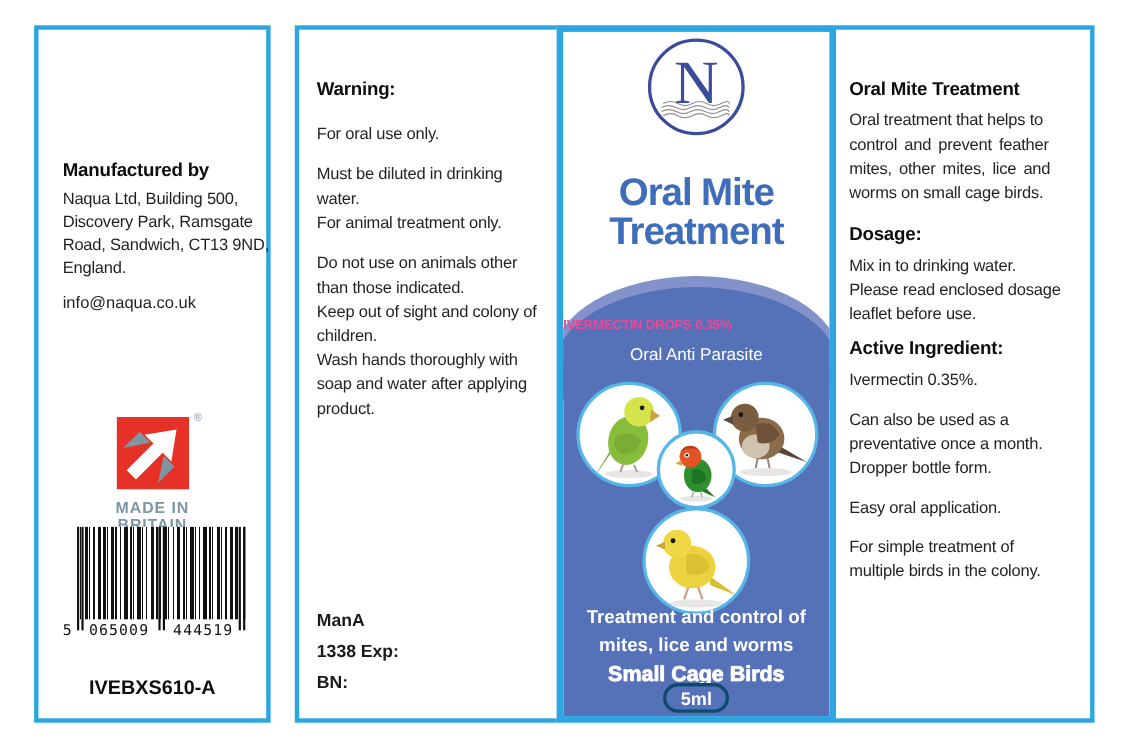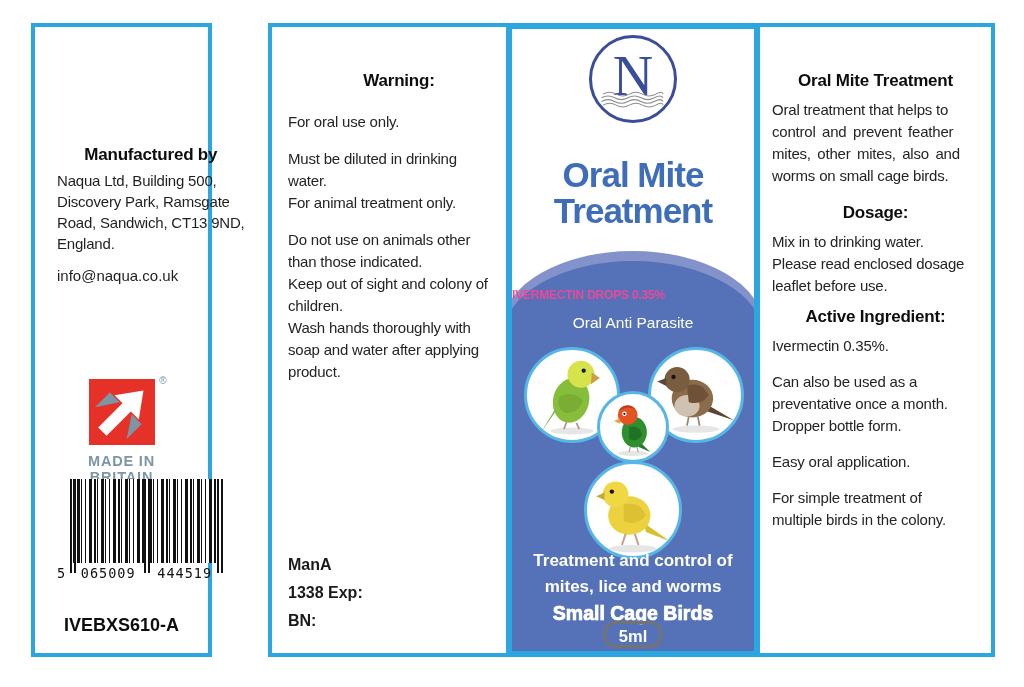--- a/index.html
+++ b/index.html
@@ -2,28 +2,28 @@
 <html><head>
 <meta charset="utf-8">
 <style>
   html,body { margin:0; padding:0; background:#ffffff; }
   * { box-sizing:border-box; }
   .stage {
     position:relative; width:1024px; height:687px; background:#fff;
     font-family:"Liberation Sans", sans-serif; color:#1f1f1f; overflow:hidden;
   }
   .panel { position:absolute; top:23px; height:634px; background:#fff; border:4px solid #2BA6E0; }
-  .p1 { left:31px;  width:181px; }
+  .p1 { left:31px;  width:215px; }
   .p24 { left:268px; width:727px; }
   .p3 { left:506px; width:254px; border-width:6px; z-index:5; }
   .p3-inner { position:relative; width:242px; height:622px; overflow:hidden; }
 
   .line { white-space:nowrap; }
   .body-txt { font-size:15px; line-height:22px; letter-spacing:-0.2px; color:#242424; }
-  .hd { font-size:17px; font-weight:bold; line-height:24px; color:#0d0d0d; letter-spacing:-0.2px;text-align:center; }
+  .hd { font-size:17px; font-weight:bold; line-height:24px; color:#0d0d0d; letter-spacing:-0.2px; }
 
   
   .mfr { position:absolute; left:22px; top:116px; }
   .mfr .hd { margin-bottom:3px; }
   .addr div { font-size:15px; line-height:21px; letter-spacing:-0.2px; }
   .email { margin-top:13px; font-size:15px; }
   .mib { position:absolute; left:0; right:0; top:352px; text-align:center; }
   .mib-box { position:relative; display:inline-block; }
   .mib-reg { position:absolute; top:-4px; right:-12px; font-size:10px; color:#7C96A4; }
   .mib-words { margin-top:4px; font-size:14.5px; font-weight:bold; letter-spacing:0.8px;
@@ -75,21 +75,21 @@
                  border:3px solid #57B6E8; overflow:hidden; }
   .bc-left   { left:12px;  top:318px; width:96px; height:96px; z-index:1; }
   .bc-right  { left:136px; top:318px; width:96px; height:96px; z-index:1; }
   .bc-bottom { left:72px;  top:432px; width:98px; height:98px; z-index:2; }
   .bc-mid    { left:85px;  top:362px; width:72px; height:72px; z-index:3; }
   .claim { position:absolute; left:0; right:0; top:519px; text-align:center; color:#fff;
            font-weight:bold; font-size:17px; line-height:26px; z-index:4; }
   .claim .big { font-size:19.5px; -webkit-text-stroke:0.6px #ffffff;
                 text-shadow:0 0 1px #fff; }
   .pill { position:absolute; left:50%; transform:translateX(-50%); top:592px; z-index:4;
-          border:3px solid #737373; border-radius:16px; padding:0 13px; height:27px;
+          border:3px solid #0c4a6e; border-radius:16px; padding:0 13px; height:27px;
           line-height:24px; color:#fff; font-weight:bold; font-size:16.5px; }
 
   
   .p4-content { position:absolute; right:0; top:0; width:231px; height:626px; padding:42px 12px 0 12px; }
   .p4-content .hd { line-height:24px; margin-bottom:6px; }
   .p4-content .sect { margin-top:14px; }
   .p4-content .sect-sm { margin-top:8px; }
   .jline { word-spacing:2.5px; }
 </style>
 </head>
@@ -174,21 +174,21 @@
         <div class="line">1338 Exp:</div>
         <div class="line">BN:</div>
       </div>
     </div>
 
     <div class="p4-content">
       <div class="hd line">Oral Mite Treatment</div>
       <div class="body-txt">
         <div class="line">Oral treatment that helps to</div>
         <div class="line jline">control and prevent feather</div>
-        <div class="line jline">mites, other mites, also and</div>
+        <div class="line jline">mites, other mites, lice and</div>
         <div class="line">worms on small cage birds.</div>
       </div>
       <div class="hd line sect">Dosage:</div>
       <div class="body-txt">
         <div class="line">Mix in to drinking water.</div>
         <div class="line">Please read enclosed dosage</div>
         <div class="line">leaflet before use.</div>
       </div>
       <div class="hd line sect-sm">Active Ingredient:</div>
       <div class="body-txt line">Ivermectin 0.35%.</div>

